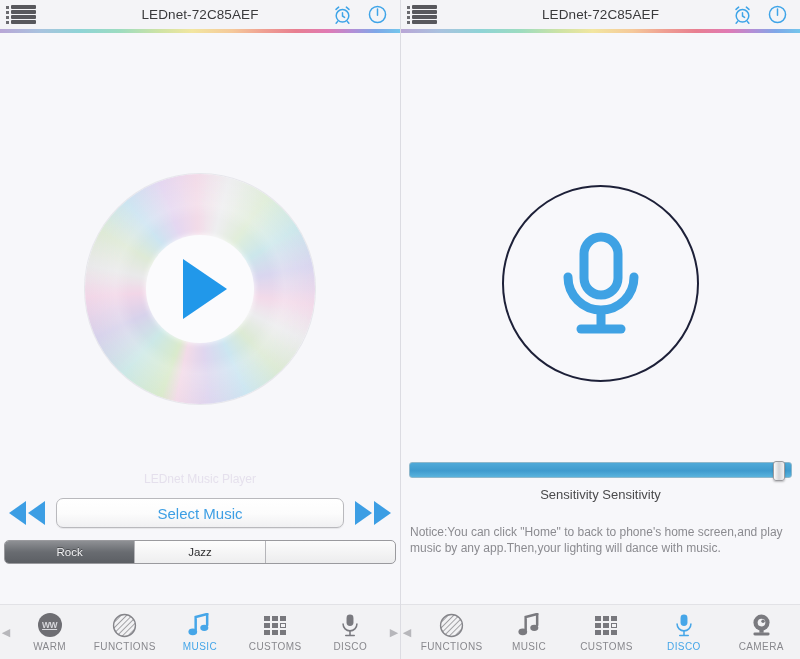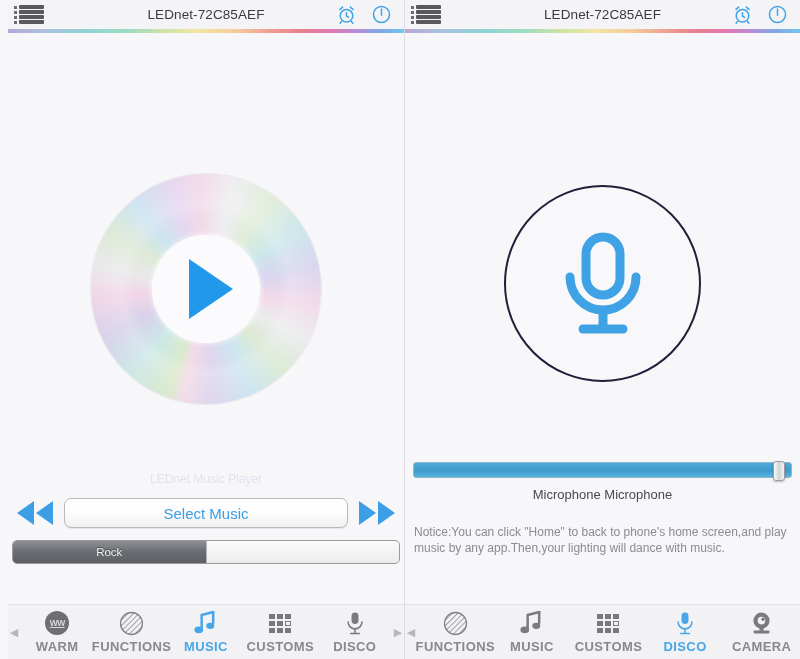--- a/index.html
+++ b/index.html
@@ -2,21 +2,21 @@
 <html><head>
 <meta charset="utf-8">
 <style>
   * { box-sizing: border-box; margin: 0; padding: 0; }
   html, body {
     width: 800px; height: 659px;
     font-family: "Liberation Sans", sans-serif;
     background: #f7f7fa;
     overflow: hidden;
   }
-  .screens { display: flex; width: 800px; height: 659px; padding-left: 8px; }
+  .screens { display: flex; width: 800px; height: 659px; }
   .panel {
     width: 400px; height: 659px;
     position: relative;
     background: #f7f7fa;
     display: flex; flex-direction: column;
     overflow: hidden;
   }
   .panel.right { border-left: 1px solid #dcdce2; }
 
   
@@ -195,21 +195,21 @@
     width: 12px; flex: 0 0 12px;
     display: flex; align-items: center; justify-content: center;
     color: #b7b7bb; font-size: 11px; cursor: pointer;
   }
   .tabs { flex: 1; display: flex; align-items: center; justify-content: space-around; }
   .tab {
     display: flex; flex-direction: column; align-items: center;
     gap: 3px; cursor: pointer; width: 70px;
   }
   .tab-label {
-    font-size: 13px; letter-spacing: .4px; color: #88888d; font-weight: bold;
+    font-size: 10px; letter-spacing: .4px; color: #88888d;
   }
   .tab.active .tab-label { color: #46a6e8; }
   .tab-icon { height: 26px; display: flex; align-items: center; justify-content: center; }
 
   .warm-circle {
     width: 24px; height: 24px; border-radius: 50%;
     background: #6e6e73; color: #d8d8dc;
     font-size: 8.5px; font-weight: bold; letter-spacing: -.5px;
     display: flex; align-items: center; justify-content: center; text-decoration: underline;
   }
@@ -288,20 +288,21 @@
         <span class="nav-arrow">
           <svg width="42" height="30" viewBox="0 0 42 30">
             <polygon points="3,3 3,27 20,15" fill="#3c9ee4"></polygon>
             <polygon points="22,3 22,27 39,15" fill="#3c9ee4"></polygon>
           </svg>
         </span>
       </div>
 
       <div class="genres">
         <div class="genre active">Rock</div>
+        <div class="genre">Jazz</div>
         <div class="genre">Classical</div>
       </div>
     </div>
 
     <div class="tabbar">
       <div class="tab-scroll-arrow">◀</div>
       <div class="tabs">
         <div class="tab">
           <div class="tab-icon">
             <div class="warm-circle">WW</div>
@@ -417,21 +418,21 @@
             <path d="M54 86v16"></path>
             <path d="M34 104h40"></path>
           </svg>
         </div>
       </div>
 
       <div class="slider-wrap">
         <div class="slider-track">
           <div class="slider-thumb" style="left: calc(98% - 10px); right: auto;"></div>
         </div>
-        <div class="slider-label">Microphone Microphone</div>
+        <div class="slider-label">Sensitivity Sensitivity</div>
       </div>
 
       <div class="notice">Notice:You can click "Home" to back to phone's home screen,and play music by any app.Then,your lighting will dance with music.</div>
     </div>
 
     <div class="tabbar">
       <div class="tab-scroll-arrow">◀</div>
       <div class="tabs">
         <div class="tab">
           <div class="tab-icon">

